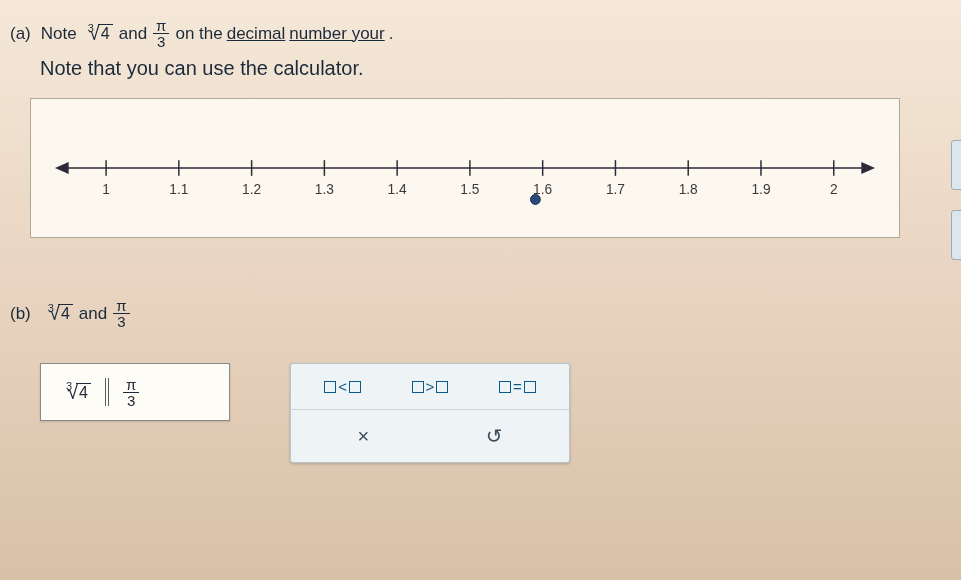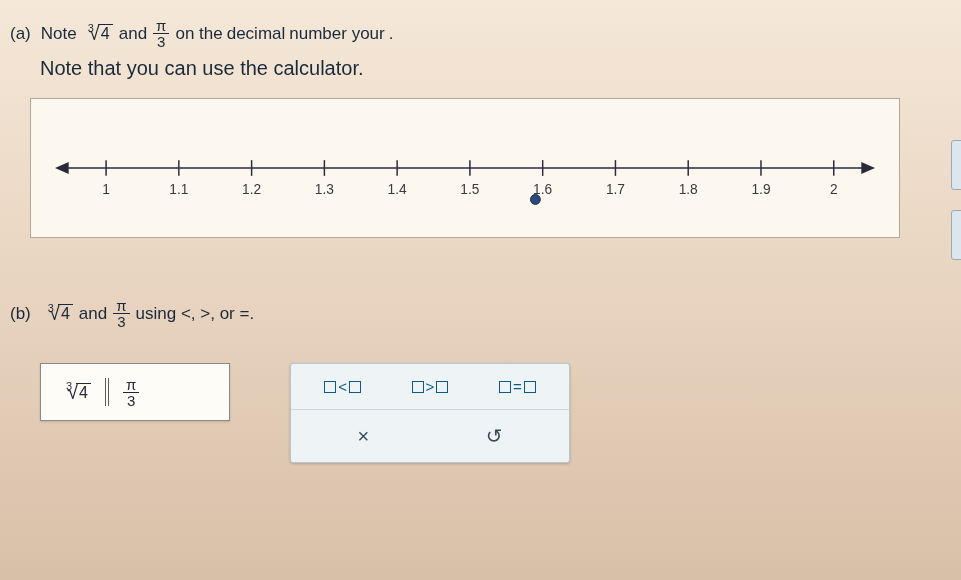--- a/index.html
+++ b/index.html
@@ -22,21 +22,21 @@
     flex-wrap: wrap;
     gap: 4px;
   }
   .part-label { margin-right: 6px; }
   .note {
     font-size: 20px;
     color: #1a2a3a;
     margin-left: 30px;
     margin-bottom: 18px;
   }
-  .underline { }
+  .underline { text-decoration: underline; }
   .math-expr {
     display: inline-flex;
     align-items: center;
     margin: 0 2px;
   }
   .root-idx {
     font-size: 11px;
     position: relative;
     top: -6px;
     left: 5px;
@@ -228,21 +228,20 @@
   <span class="math-expr">
     <span class="root-idx">3</span>
     <span class="radical">√</span>
     <span class="radicand">4</span>
   </span>
   <span>and</span>
   <span class="ufrac">
     <span class="num">π</span>
     <span class="den">3</span>
   </span>
-  <span>using &lt;, &gt;, or =.</span>
 </div>
 
 <div class="bottom-row">
   <div class="answer-box">
     <span class="math-expr">
       <span class="root-idx">3</span>
       <span class="radical">√</span>
       <span class="radicand">4</span>
     </span>
     <span class="cursor-slot"></span>

